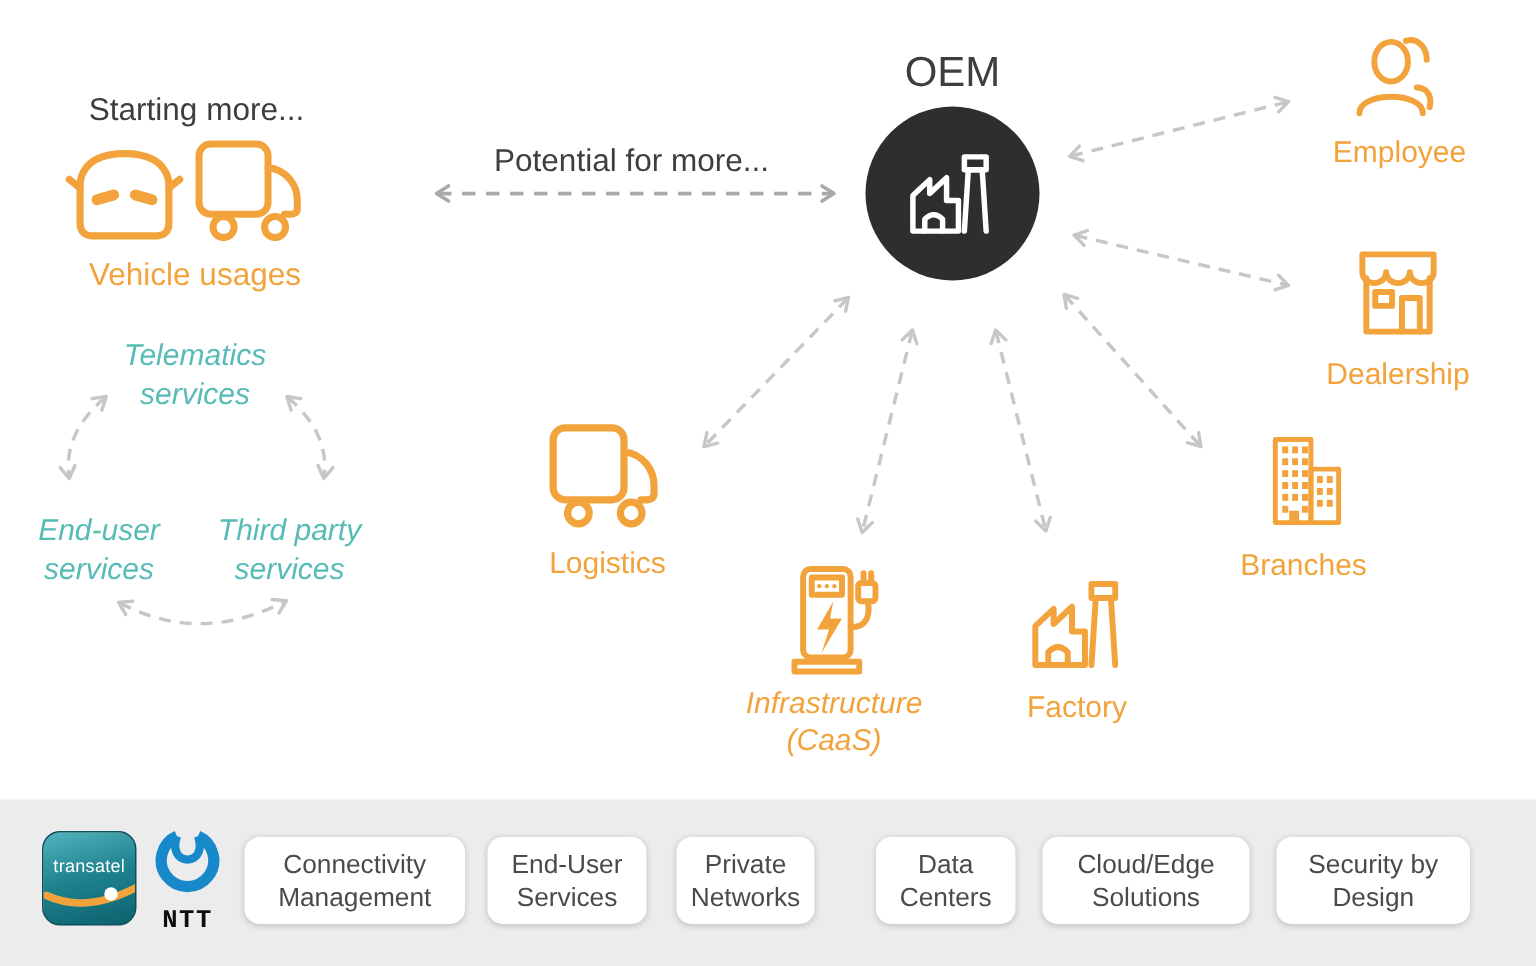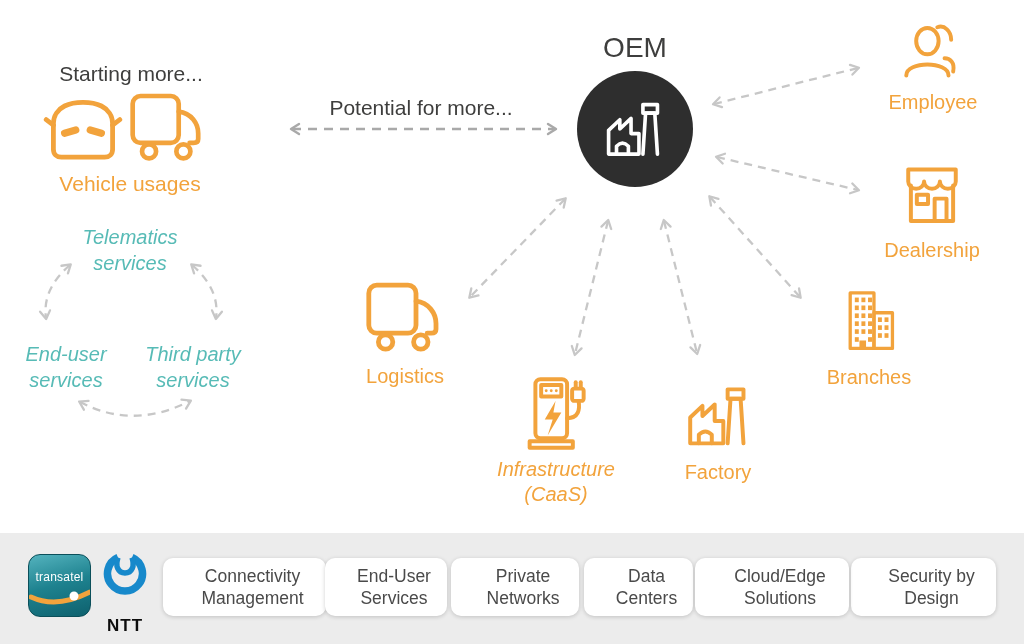--- a/index.html
+++ b/index.html
@@ -16,36 +16,36 @@
   svg.icon{display:block;color:#F2A33C;}
   #arrows{position:absolute;left:0;top:0;pointer-events:none;}
   #oem-circle{
     position:absolute;left:577px;top:71px;width:116px;height:116px;border-radius:50%;
     background:#2E2E2E;display:flex;align-items:center;justify-content:center;
   }
   #bottom-band{position:absolute;left:0;top:533px;width:1024px;height:111px;background:#ECECEC;}
   .pill{
     position:absolute;top:25px;height:58px;background:#fff;border-radius:10px;
     box-shadow:0 1px 4px rgba(0,0,0,0.18);display:flex;flex-direction:column;
-    align-items:center;justify-content:center;color:#4A4A4A;font-size:17.5px;line-height:22px;padding-left:16px;
+    align-items:center;justify-content:center;color:#4A4A4A;font-size:17.5px;line-height:22px;
   }
   .pill span{display:block;white-space:nowrap;}
   #transatel-logo{
     position:absolute;left:28px;top:21px;width:63px;height:63px;border-radius:12px;
     background:linear-gradient(165deg,#54B3BE 0%,#1E828F 48%,#0E616E 100%);
     border:1px solid #0B4F5A;box-sizing:border-box;overflow:hidden;
   }
   #transatel-logo .tx{
     position:absolute;left:0;top:15px;width:100%;text-align:center;color:#fff;
     font-size:12px;letter-spacing:0.2px;
   }
   #ntt-logo{position:absolute;left:99px;top:17px;width:52px;text-align:center;}
   #ntt-logo .ntt-word{
-    font-family:Liberation Sans, sans-serif;font-weight:bold;font-size:17px;color:#0d0d0d;
-    letter-spacing:1px;margin-top:16px;
+    font-family:Liberation Mono, monospace;font-weight:bold;font-size:17px;color:#0d0d0d;
+    letter-spacing:1px;margin-top:4px;
   }
 </style>
 </head>
 <body>
 
 <div id="canvas">
 
   <svg width="0" height="0" style="position:absolute" aria-hidden="true">
     <defs>
       <symbol id="sym-car" viewBox="0 0 100 100">
@@ -246,21 +246,21 @@
     </div>
 
     <div class="pill" style="left:163px;width:147px">
       <span>Connectivity</span>
       <span>Management</span>
     </div>
     <div class="pill" style="left:325px;width:106px">
       <span>End-User</span>
       <span>Services</span>
     </div>
-    <div class="pill" style="left:451px;width:112px">
+    <div class="pill" style="left:451px;width:92px">
       <span>Private</span>
       <span>Networks</span>
     </div>
     <div class="pill" style="left:584px;width:93px">
       <span>Data</span>
       <span>Centers</span>
     </div>
     <div class="pill" style="left:851px;width:129px">
       <span>Security by</span>
       <span>Design</span>

